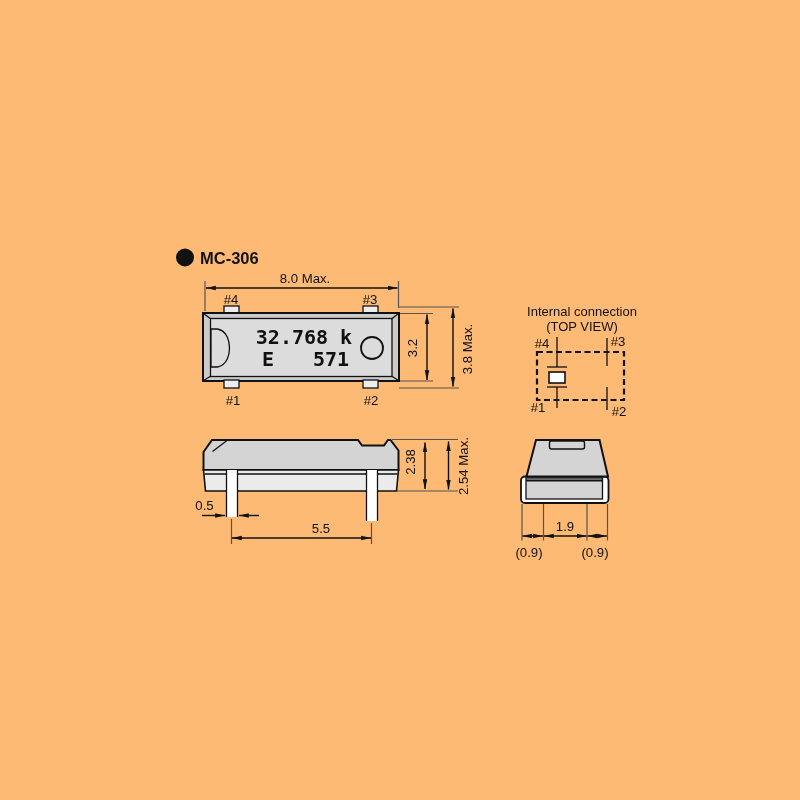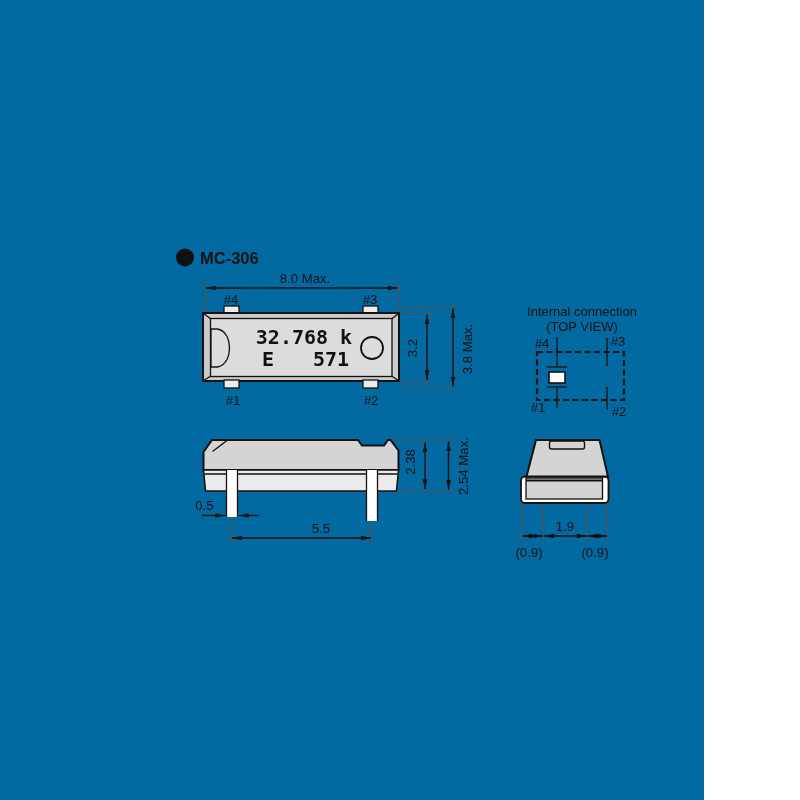--- a/index.html
+++ b/index.html
@@ -1,16 +1,16 @@
 <!DOCTYPE html>
 <html><head>
 <meta charset="utf-8">
 <style>
   html,body{margin:0;padding:0;background:#fff;}
-  .canvas{position:relative;width:704px;height:800px;background:#0369a1;overflow:hidden;
+  .canvas{position:relative;width:800px;height:800px;background:#fdba74;overflow:hidden;
           font-family:"Liberation Sans",sans-serif;}
   svg{display:block;}
   svg text{fill:#111;font-family:"Liberation Sans",sans-serif;}
   .dim{font-size:13.2px;}
   .title{font-size:16.5px;font-weight:bold;}
   .ic-title{font-size:13px;}
   .marking{font-family:"DejaVu Sans Mono",monospace;font-weight:bold;font-size:20px;}
   .thin{stroke:#111;stroke-width:1.3;fill:none;}
   .ext{stroke:#555;stroke-width:1.2;}
   .dimline{stroke:#111;stroke-width:1.4;fill:none;}

